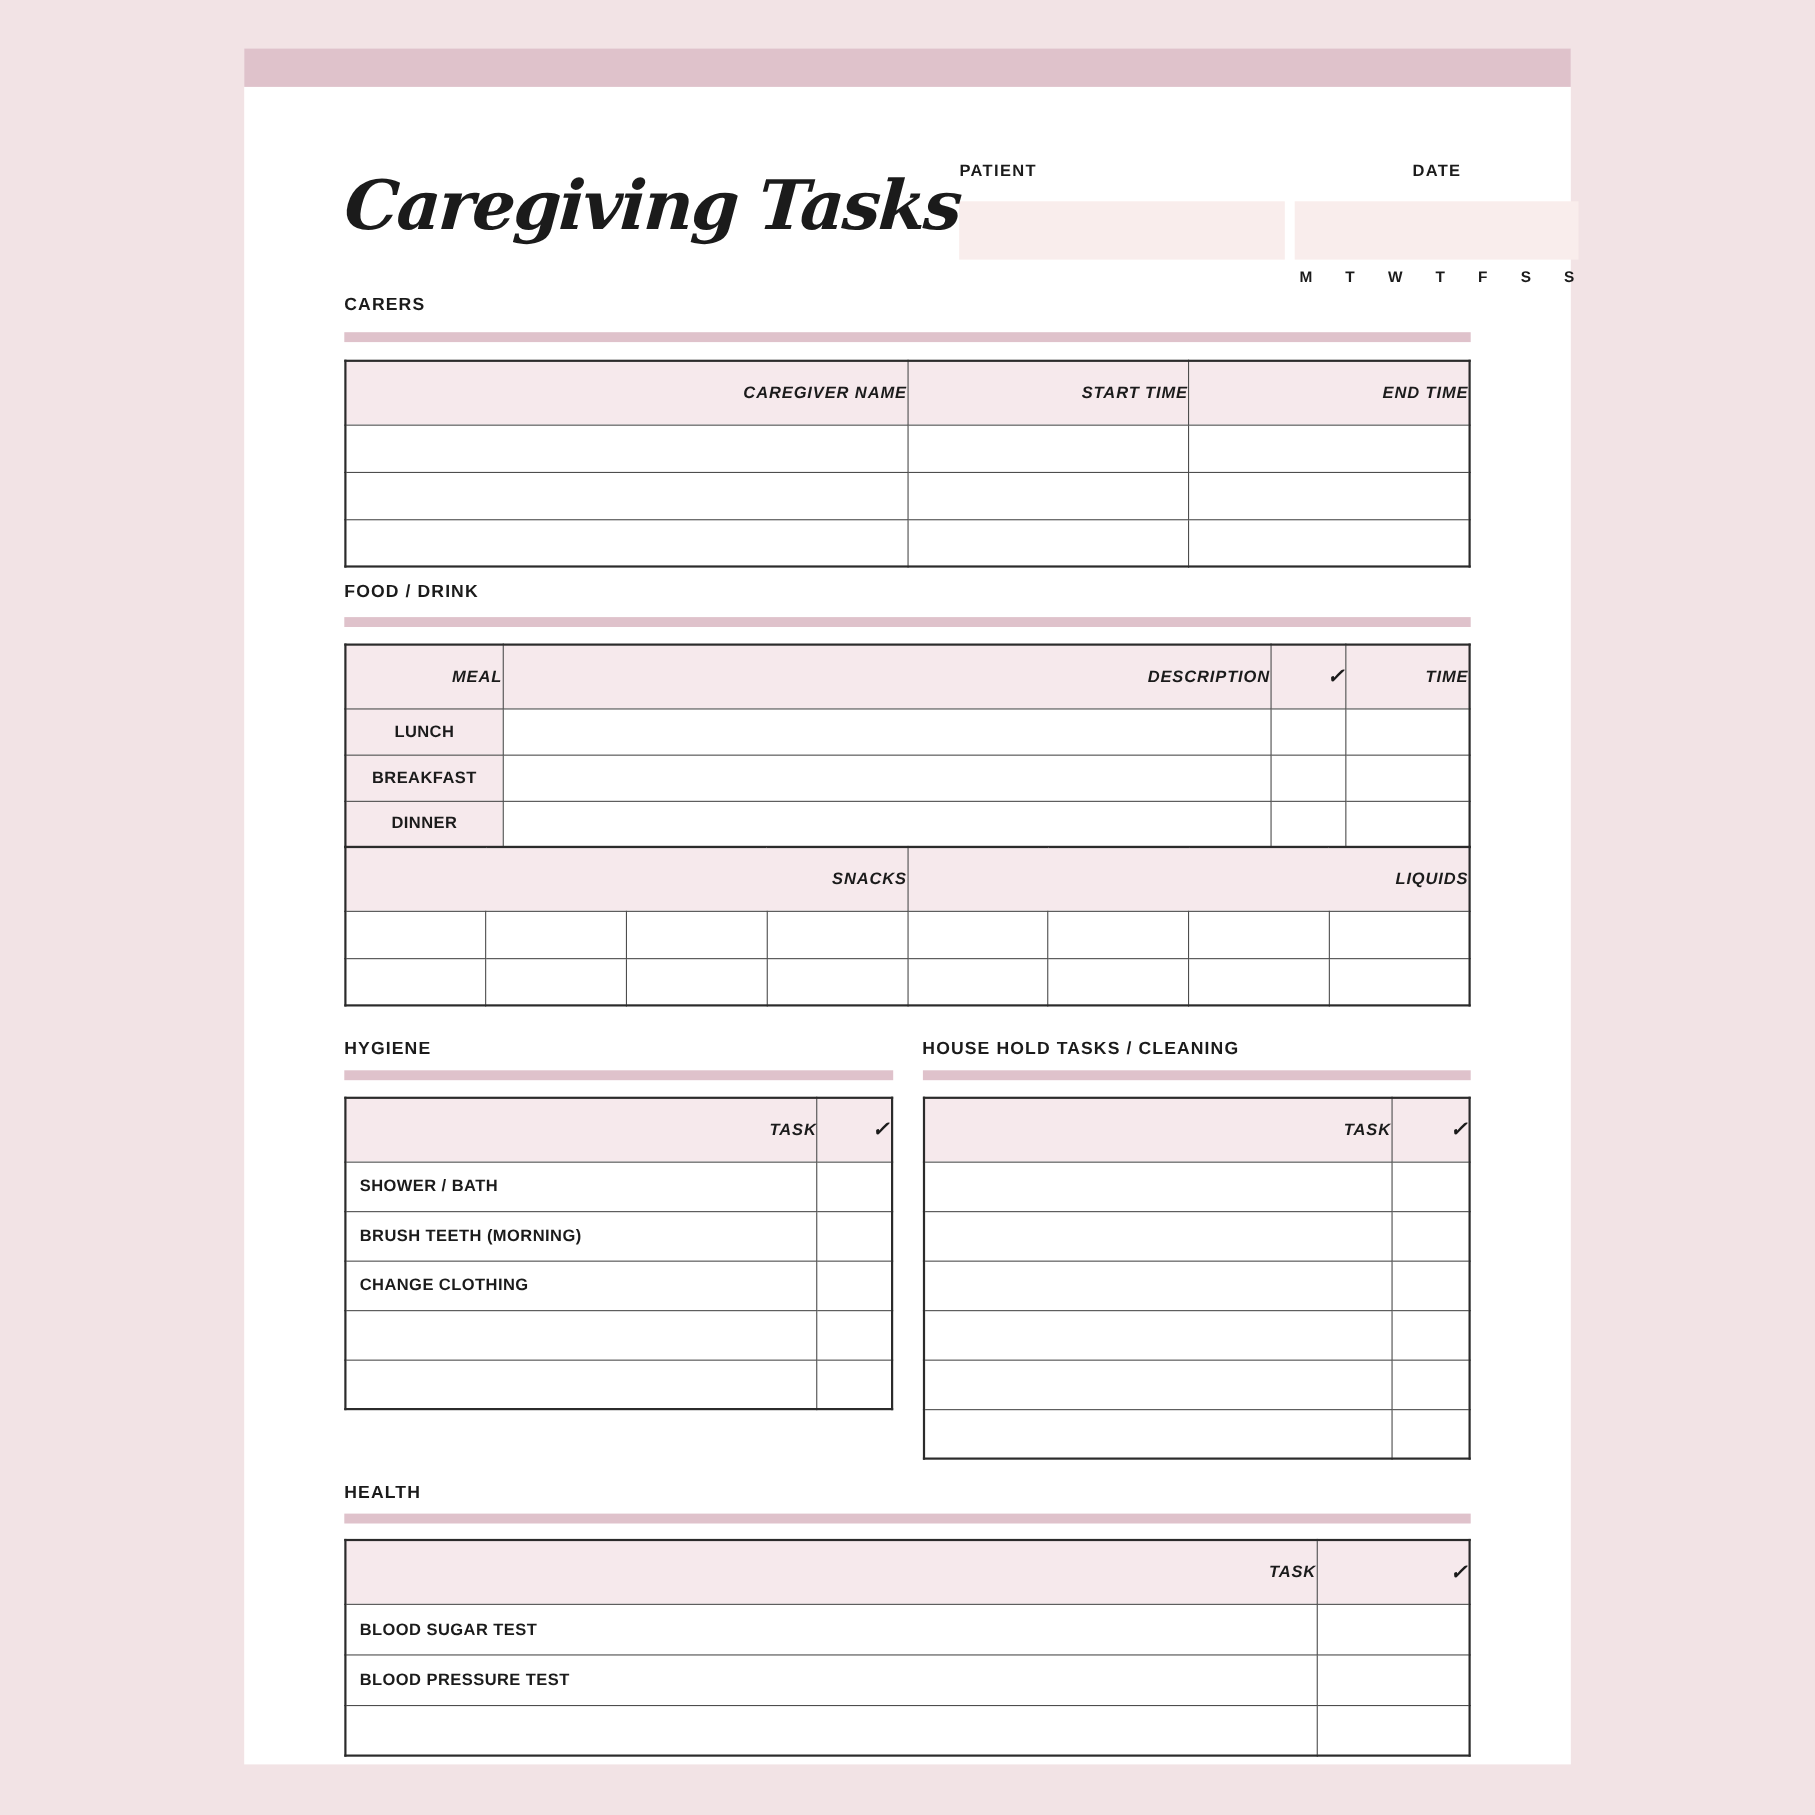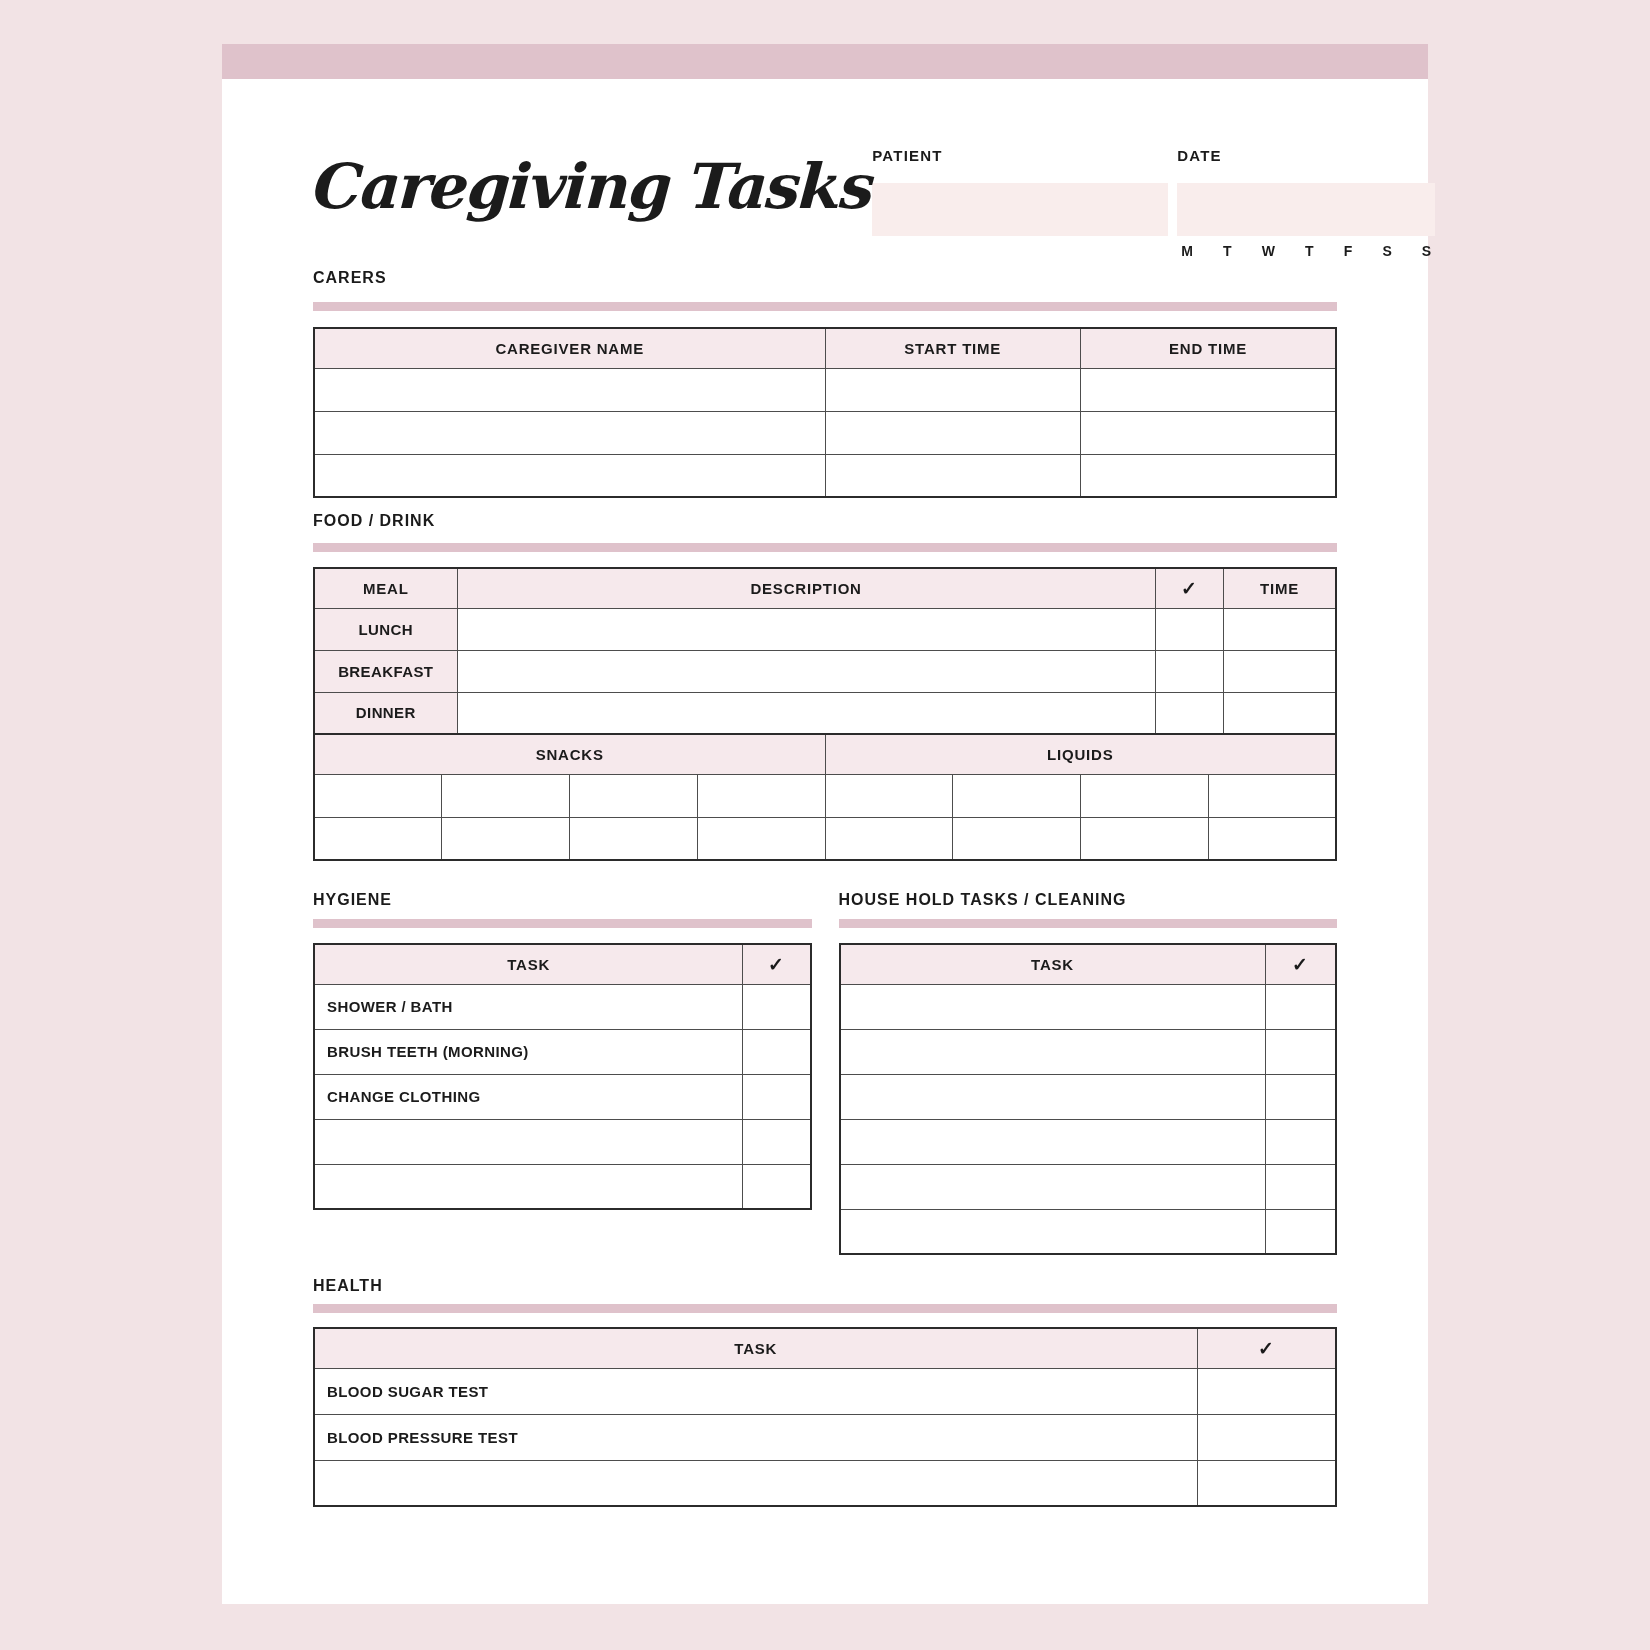--- a/index.html
+++ b/index.html
@@ -32,38 +32,38 @@
   .head-block{display:flex; margin-top:60px; height:112px;}
   .title{
     flex:1 1 auto;
     font-family:"DejaVu Serif", serif;
     font-style:italic; font-weight:600;
     font-size:62px; letter-spacing:-2px;
     line-height:1.55; white-space:nowrap;
     transform:skewX(-4deg);
   }
   .field-group{width:296px; flex:0 0 auto; margin-right:9px;}
-  .field-group.date{width:258px; margin-right:0;}
+  .field-group.date{width:258px; margin-right:0;text-align:center;}
   .field-label{font-size:15px; font-weight:800; letter-spacing:1.2px; margin-top:8px;}
   .field-box{height:53px; background:var(--field-fill); margin-top:19px;}
   .days{display:flex; justify-content:space-between; margin-top:7px; padding:0 4px;}
   .days span{font-size:14px; font-weight:700;}
 
   
   .sec-label{font-size:16px; font-weight:800; letter-spacing:1px;}
   .divider{height:9px; background:var(--accent);}
 
   
   table{border-collapse:collapse; width:100%; table-layout:fixed;}
   table, th, td{border:1px solid var(--line);}
   table{border:2px solid var(--line-dark);}
   th{
     background:var(--header-fill);
     font-size:15px; font-weight:700; letter-spacing:0.8px;
-    height:40px; text-align:center;
+    height:58px; text-align:right;font-style:italic;
   }
   td{height:43px; background:#fff; font-size:15px; font-weight:600;
      letter-spacing:0.4px; padding:0 12px;}
   td.center{text-align:center; padding:0;}
   td.rowlabel{background:var(--header-fill); text-align:center; font-weight:700; padding:0;}
   .check{font-size:19px; font-weight:700;}
 
   .carers-block table td{height:43px;}
   .food-main td{height:42px;}
   .food-sub{margin-top:-2px;padding-left:13px;}

